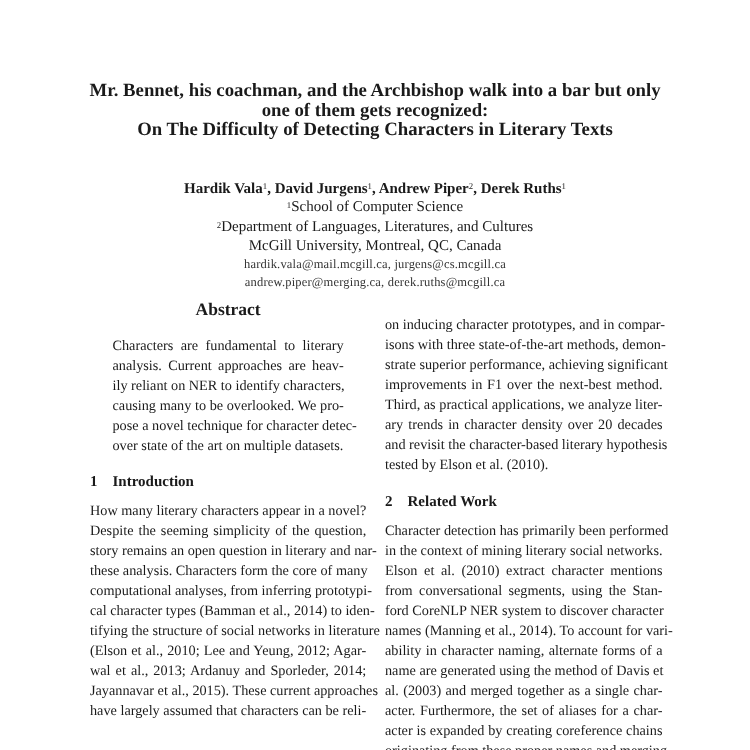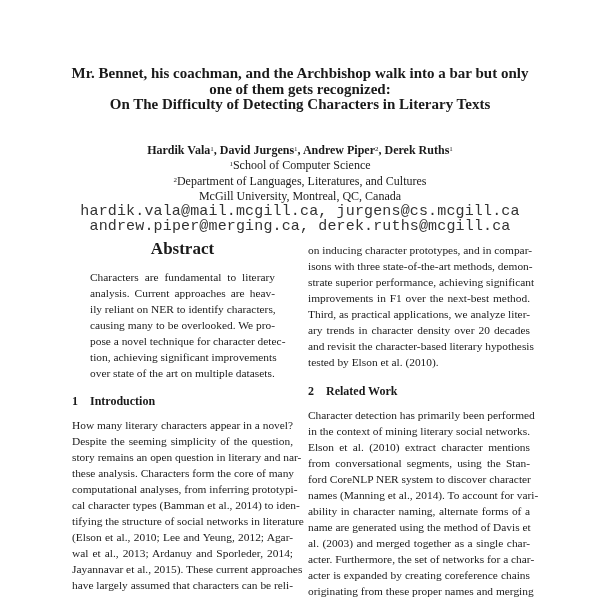--- a/index.html
+++ b/index.html
@@ -3,25 +3,25 @@
 <meta charset="utf-8">
 <style>
   html, body { margin:0; padding:0; background:#ffffff; }
   body { width:600px; height:600px; overflow:hidden; position:relative; font-family:"Liberation Serif", serif; color:#1a1a1a; }
   .page { position:absolute; left:0; top:4px; width:600px; height:600px; }
   .title { position:absolute; left:40px; width:520px; top:62px; text-align:center; font-weight:bold; font-size:15px; line-height:15.5px; }
   .title div { white-space:nowrap; }
   .authors { position:absolute; left:40px; width:520px; top:125px; text-align:center; font-size:12px; line-height:15.3px;margin-top:14px; }
   .authors .names { font-weight:bold; }
   .authors sup { font-size:7px; vertical-align:top; position:relative; top:-1px; font-weight:normal; }
-  .mono { font-family:Liberation Mono, monospace; font-size:15px; color:#333; letter-spacing:0.15px; }
+  .mono { font-family:Liberation Serif, serif; font-size:10px; color:#333; letter-spacing:0.15px; }
   .col { position:absolute; top:232px; font-size:11.4px; line-height:16px; }
   .col-left { left:72px; width:221px; }
   .col-right { left:308px; width:222px; }
-  .abstract-head { text-align:center; font-weight:bold; font-size:17px; margin:5px 0 12px 0; height:16px; }
+  .abstract-head { text-align:center; font-weight:bold; font-size:14px; margin:5px 0 12px 0; height:16px; }
   .abstract-body { margin-left:18px; margin-right:18px; }
   .line { display:block; white-space:nowrap; text-align:justify; text-align-last:justify; height:16px; overflow:visible; }
   .line.last { text-align-last:left; }
   .sec-head { font-weight:bold; font-size:12px; height:16px; margin-top:12px; margin-bottom:8px; }
   .sec-head .num { display:inline-block; width:18px; }
   .col-right .sec-head { margin-top:13px; }
 </style>
 </head>
 <body>
 
@@ -45,21 +45,20 @@
   </div>
 
   <div class="col col-left">
     <div class="abstract-head">Abstract</div>
     <div class="abstract-body">
       <span class="line">Characters are fundamental to literary</span>
       <span class="line">analysis.  Current approaches are heav-</span>
       <span class="line">ily reliant on NER to identify characters,</span>
       <span class="line">causing many to be overlooked.  We pro-</span>
       <span class="line">pose a novel technique for character detec-</span>
-      <span class="line">tion, achieving significant improvements</span>
       <span class="line last">over state of the art on multiple datasets.</span>
     </div>
 
     <div class="sec-head">
       <span class="num">1</span><span>Introduction</span>
     </div>
     <div>
       <span class="line">How many literary characters appear in a novel?</span>
       <span class="line">Despite the seeming simplicity of the question,</span>
       <span class="line">story remains an open question in literary and nar-</span>
@@ -69,21 +68,21 @@
       <span class="line">tifying the structure of social networks in literature</span>
       <span class="line">(Elson et al., 2010; Lee and Yeung, 2012; Agar-</span>
       <span class="line">wal et al., 2013; Ardanuy and Sporleder, 2014;</span>
       <span class="line">Jayannavar et al., 2015). These current approaches</span>
       <span class="line">have largely assumed that characters can be reli-</span>
 
     </div>
   </div>
 
   <div class="col col-right">
-    <div style="margin-top:6px;">
+    <div style="margin-top:16px;">
       <span class="line">on inducing character prototypes, and in compar-</span>
       <span class="line">isons with three state-of-the-art methods, demon-</span>
       <span class="line">strate superior performance, achieving significant</span>
       <span class="line">improvements in F1 over the next-best method.</span>
       <span class="line">Third, as practical applications, we analyze liter-</span>
       <span class="line">ary trends in character density over 20 decades</span>
       <span class="line">and revisit the character-based literary hypothesis</span>
       <span class="line last">tested by Elson et al. (2010).</span>
     </div>
 
@@ -93,21 +92,21 @@
     <div>
       <span class="line">Character detection has primarily been performed</span>
       <span class="line">in the context of mining literary social networks.</span>
       <span class="line">Elson et al. (2010) extract character mentions</span>
       <span class="line">from conversational segments, using the Stan-</span>
       <span class="line">ford CoreNLP NER system to discover character</span>
       <span class="line">names (Manning et al., 2014). To account for vari-</span>
       <span class="line">ability in character naming, alternate forms of a</span>
       <span class="line">name are generated using the method of Davis et</span>
       <span class="line">al. (2003) and merged together as a single char-</span>
-      <span class="line">acter.  Furthermore, the set of networks for a char-</span>
+      <span class="line">acter.  Furthermore, the set of aliases for a char-</span>
       <span class="line">acter is expanded by creating coreference chains</span>
       <span class="line">originating from these proper names and merging</span>
       <span class="line">all coreferent expressions.  Agarwal et al. (2013)</span>
 
     </div>
   </div>
 
 </div>
 
 </body></html>

